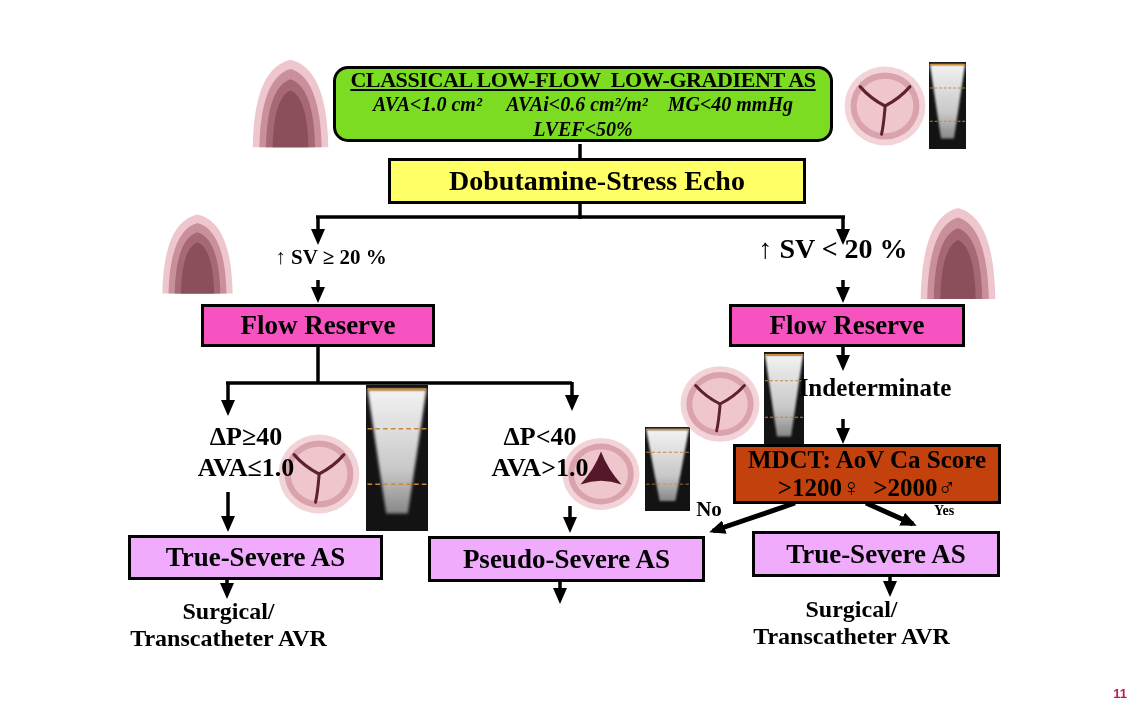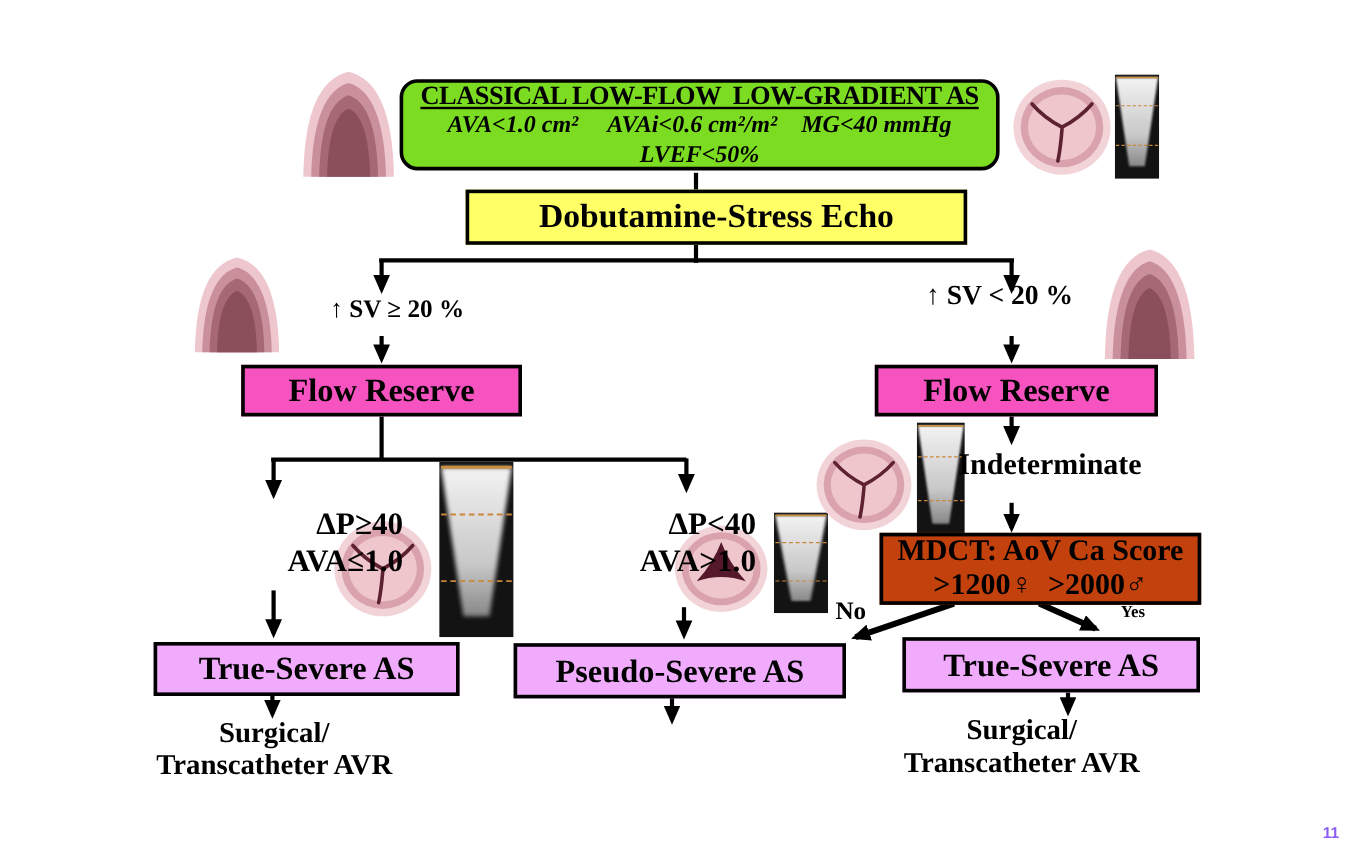--- a/index.html
+++ b/index.html
@@ -18,30 +18,30 @@
   .dob-box{left:372px;top:158px;width:418px;height:46px;background:#ffff66;font-size:28px;margin-left:16px;}
   .fr-left{left:201px;top:304px;width:234px;height:43px;background:#f653c0;font-size:27px;}
   .fr-right{left:729px;top:304px;width:236px;height:43px;background:#f653c0;font-size:27px;}
   .mdct-box{left:733px;top:444px;width:268px;height:60px;background:#c2410c;font-size:25px;line-height:28px;}
   .teal{background:#f0abfc;font-size:27px;}
   .teal-l{left:128px;top:535px;width:255px;height:45px;}
   .teal-m{left:428px;top:536px;width:277px;height:46px;}
   .teal-r{left:752px;top:531px;width:248px;height:46px;}
   
   .sv-l{left:216px;top:233px;width:230px;font-size:21px;margin-top:12px;}
-  .sv-r{left:718px;top:233px;width:230px;font-size:23px;}
-  .crit-l{left:156px;top:421px;width:180px;font-size:26px;line-height:31px;text-align:right;}
-  .crit-m{left:450px;top:421px;width:180px;font-size:26px;line-height:31px;text-align:right;}
+  .sv-r{left:718px;top:233px;width:230px;font-size:28px;}
+  .crit-l{left:156px;top:421px;width:180px;font-size:26px;line-height:31px;}
+  .crit-m{left:450px;top:421px;width:180px;font-size:26px;line-height:31px;}
   .assev{left:770px;top:376px;width:210px;font-size:25px;line-height:23px;}
   .no-lbl{left:684px;top:497px;width:50px;font-size:21px;}
   .yes-lbl{left:916px;top:503px;width:56px;font-size:14px;}
   .tr-l{left:110px;top:598px;width:237px;font-size:24px;line-height:27px;}
   .tr-m{left:448px;top:607px;width:220px;font-size:25px;}
   .tr-r{left:733px;top:596px;width:237px;font-size:24px;line-height:27px;}
-  .pagenum{position:absolute;right:26px;bottom:12px;color:#8b5cf6;
+  .pagenum{position:absolute;right:15px;bottom:12px;color:#be185d;
            font:bold 13px "Liberation Sans",sans-serif;margin-top:19px;}
   .overlay{position:absolute;left:0;top:0;pointer-events:none;}
 </style>
 </head>
 <body>
 
 <div class="slide">
 
   <svg style="position:absolute;width:0;height:0" aria-hidden="true">
     <defs>

